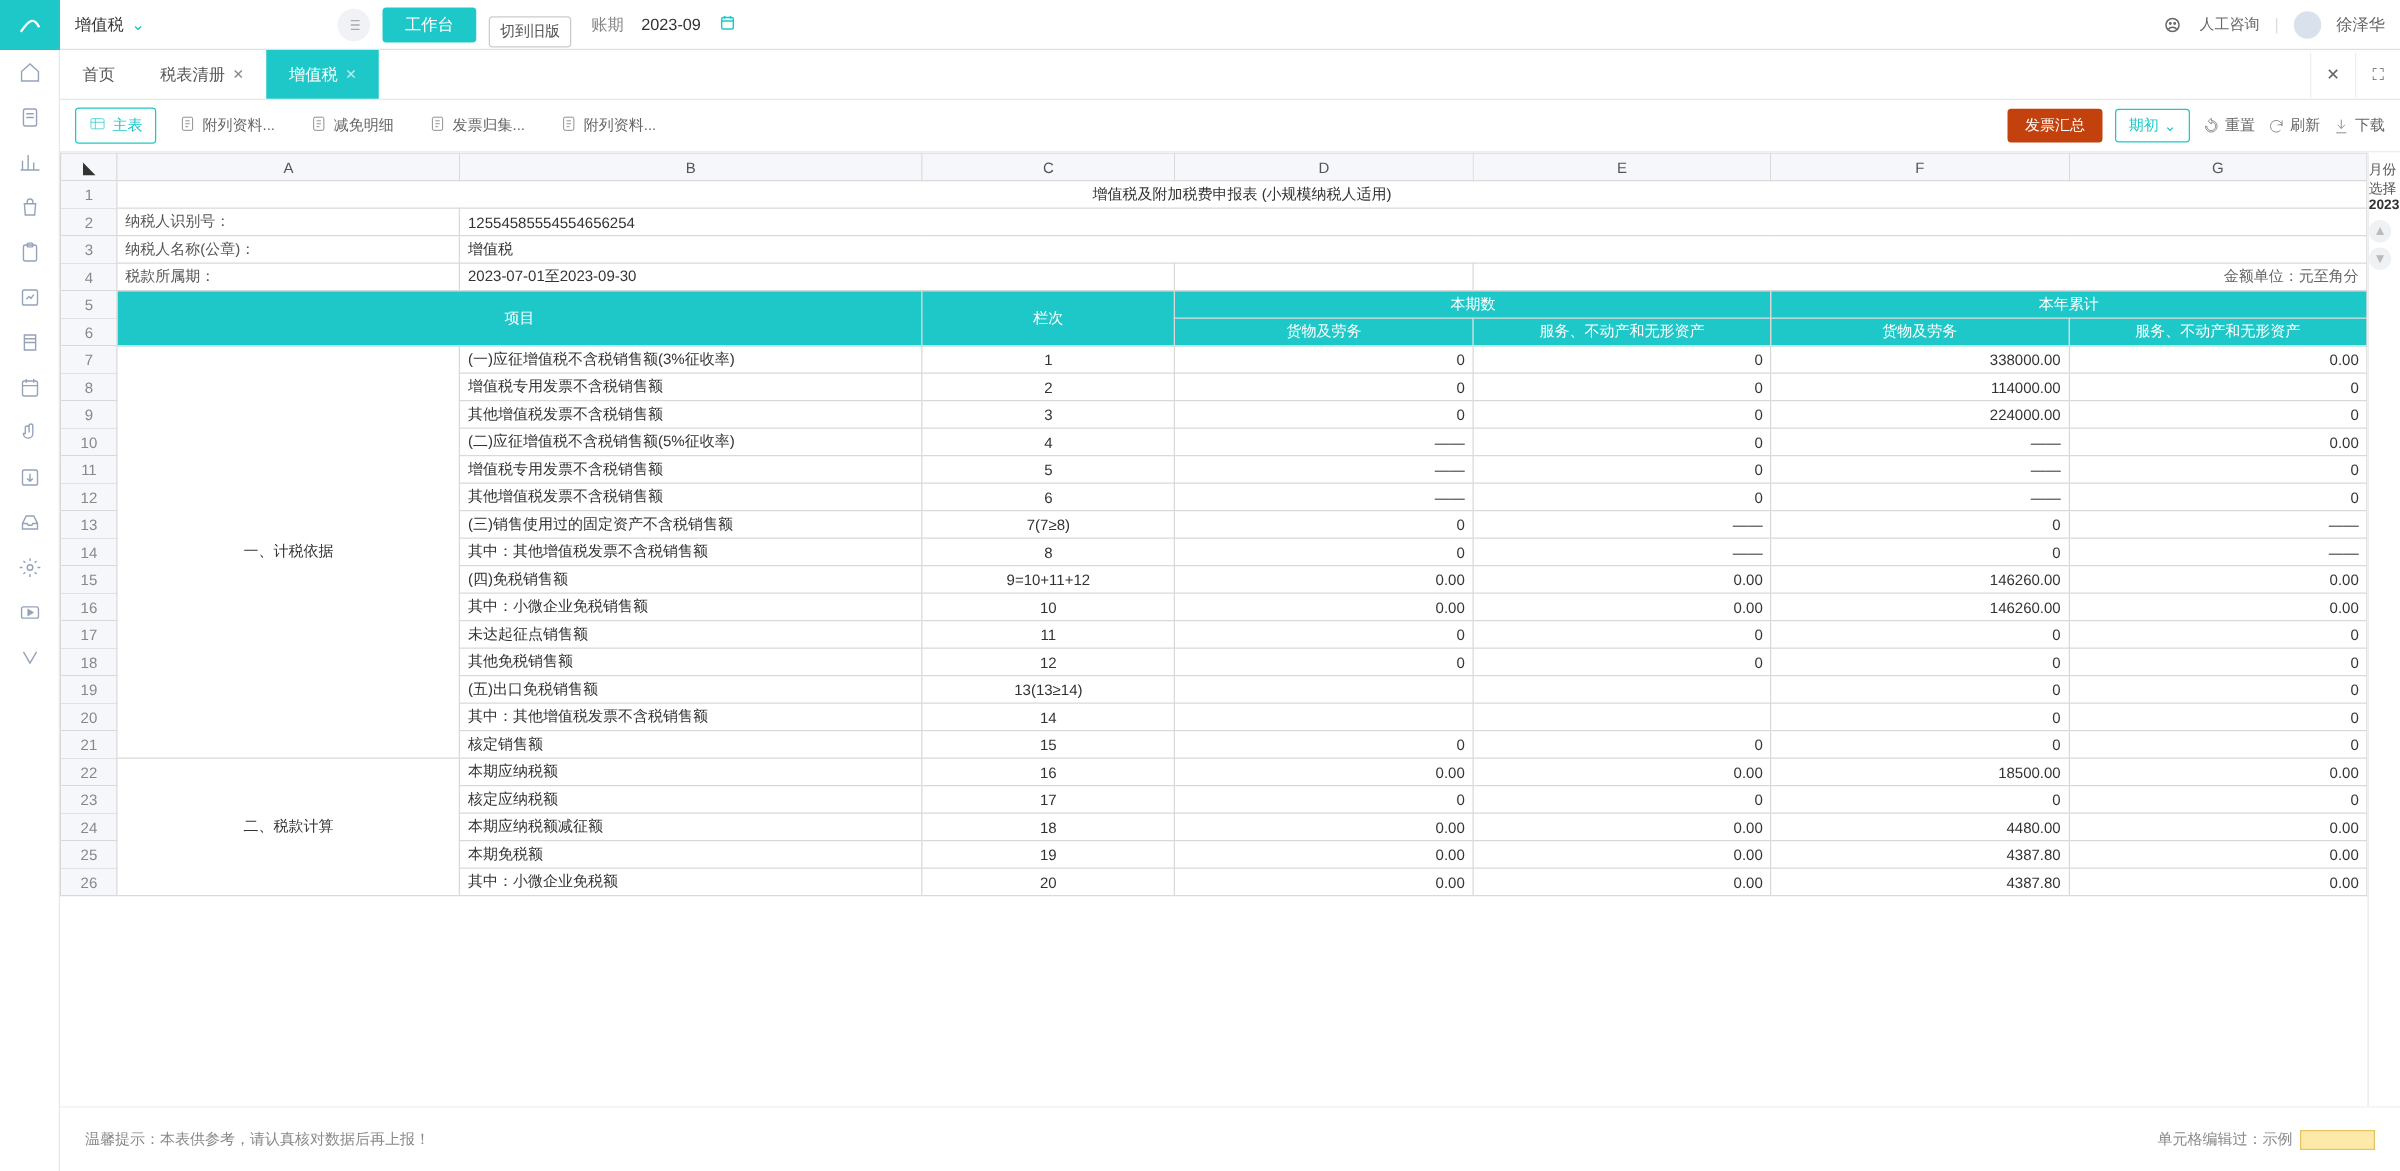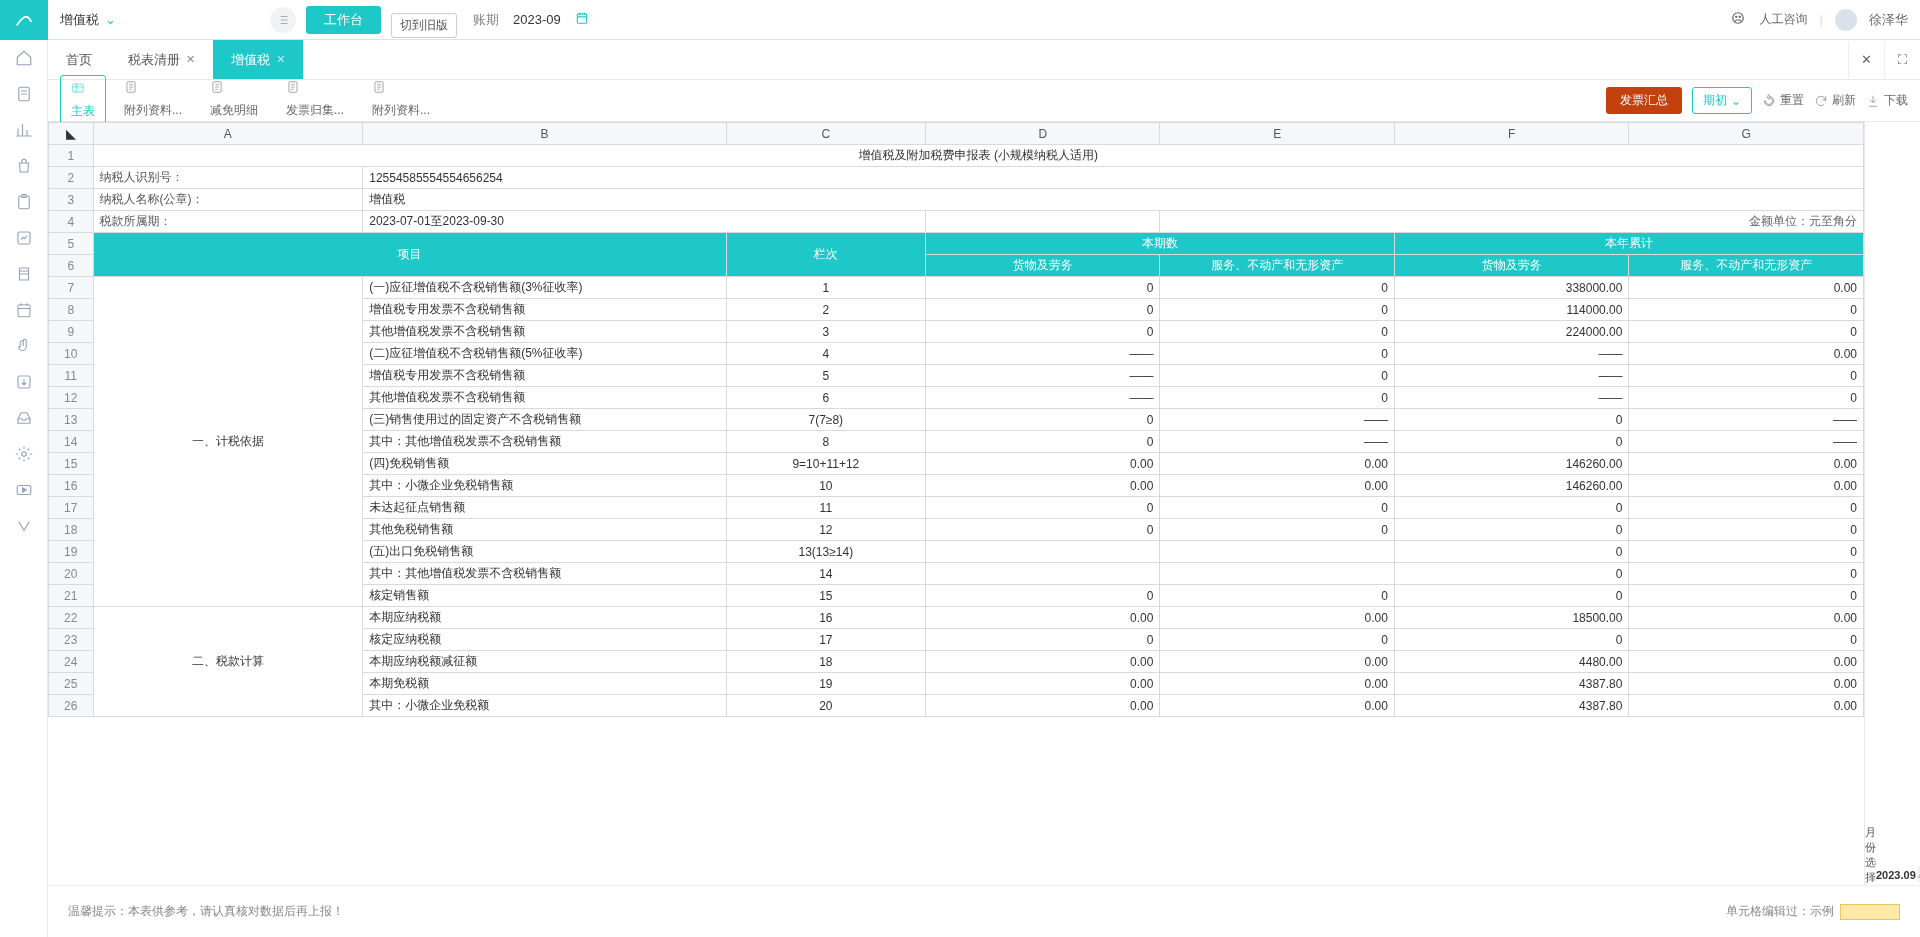--- a/index.html
+++ b/index.html
@@ -14,51 +14,51 @@
 .topbar { height: 40px; background: #fff; border-bottom: 1px solid #d9e2ec; display: flex; align-items: center; padding: 0 12px; gap: 10px; }
 .company-select { display: flex; align-items: center; gap: 6px; min-width: 200px; cursor: pointer; }
 .company-select .chev { color: #1ec8c8; }
 .circ-btn { width: 26px; height: 26px; border-radius: 50%; background: #f0f2f5; display: flex; align-items: center; justify-content: center; color: #aaa; cursor: pointer; }
 .btn-primary { background: #1ec8c8; color: #fff; border: none; padding: 5px 18px; border-radius: 3px; cursor: pointer; font-size: 13px; }
 .btn-outline-sm { background: #fff; border: 1px solid #ccc; padding: 3px 8px; border-radius: 3px; cursor: pointer; font-size: 12px; color: #555; margin-top: 12px; }
 .period-label { color: #888; margin-left: 6px; }
 .period-val { color: #333; margin-left: 4px; }
 .cal-icon { color: #1ec8c8; margin-left: 4px; cursor: pointer; }
 .topbar-right { margin-left: auto; display: flex; align-items: center; gap: 12px; color: #666; }
-.help-link { display: flex; gap: 15px; cursor: pointer; font-size: 12px; }
+.help-link { display: flex; align-items: center; gap: 15px; cursor: pointer; font-size: 12px; }
 .avatar { width: 22px; height: 22px; border-radius: 50%; background: #d9e2ec; }
 .tabsbar { height: 40px; background: #fff; border-bottom: 1px solid #e8e8e8; display: flex; align-items: stretch; }
 .tab { padding: 0 18px; display: flex; align-items: center; gap: 6px; cursor: pointer; color: #555; position: relative; }
 .tab.active { background: #1ec8c8; color: #fff; }
 .tab .x { font-size: 11px; opacity: .7; }
 .tabsbar-right { margin-left: auto; display: flex; align-items: center; }
 .tabsbar-right .sq { width: 36px; height: 36px; display: flex; align-items: center; justify-content: center; cursor: pointer; color: #666; border-left: 1px solid #eee; }
 .subtabs { height: 42px; background: #fff; border-bottom: 1px solid #e8e8e8; display: flex; align-items: center; padding: 0 12px; gap: 8px; }
-.subtab { display: flex; gap: 5px; padding: 5px 10px; border-radius: 3px; cursor: pointer; color: #666; font-size: 12px; flex-direction: column; }
+.subtab { display: flex; align-items: center; gap: 5px; padding: 5px 10px; border-radius: 3px; cursor: pointer; color: #666; font-size: 12px; }
 .subtab svg { width: 14px; height: 14px; stroke: currentColor; fill: none; }
 .subtab.active { border: 1px solid #1ec8c8; color: #1ec8c8; }
 .subtabs-right { margin-left: auto; display: flex; align-items: center; gap: 10px; }
 .btn-teal { background: #c2410c; color: #fff; border: none; padding: 5px 14px; border-radius: 3px; cursor: pointer; font-size: 12px; }
 .btn-outline-teal { background: #fff; border: 1px solid #1ec8c8; color: #1ec8c8; padding: 4px 10px; border-radius: 3px; cursor: pointer; font-size: 12px; display: flex; align-items: center; gap: 4px; }
 .link-ico { display: flex; align-items: center; gap: 4px; color: #666; cursor: pointer; font-size: 12px; }
 .link-ico svg { width: 14px; height: 14px; stroke: currentColor; fill: none; }
 .sheet-wrap { flex: 1; display: flex; overflow: hidden; background: #fff; position: relative; }
 .sheet { flex: 1; overflow: auto; }
 table.grid { border-collapse: collapse; width: 100%; table-layout: fixed; }
 table.grid th, table.grid td { border: 1px solid #d9d9d9; font-size: 12px; height: 22px; padding: 2px 6px; }
 .col-hdr { background: #f5f7fa; text-align: center; color: #555; font-weight: normal; position: sticky; top: 0; }
 .corner { width: 38px; background: #f5f7fa; }
 .row-hdr { width: 38px; background: #f5f7fa; text-align: center; color: #888; position: sticky; left: 0; }
 .title-cell { text-align: center; font-size: 16px; font-weight: 500; padding: 10px 0; }
 .lbl-right { text-align: left; padding-right: 12px; color: #555; }
 .teal-hdr { background: #1ec8c8; color: #fff; text-align: center; }
 .num { text-align: right; }
 .ctr { text-align: center; }
 .unit-cell { text-align: right; color: #666; }
-.month-panel { width: 56px; background: #fff; border-left: 1px solid #e8e8e8; display: flex; flex-direction: row; align-items: flex-end; padding-top: 6px; font-size: 11px; color: #888; }
+.month-panel { width: 26px; background: #fff; border-left: 1px solid #e8e8e8; display: flex; flex-direction: column; align-items: flex-start; padding-top: 6px; font-size: 11px; color: #888; }
 .month-panel .title { font-size: 11px; color: #555; }
 .month-panel .year { font-size: 11px; font-weight: bold; color: #333; margin-bottom: 4px; }
 .month-panel .arrow { width: 18px; height: 18px; border-radius: 50%; background: #eef2f5; display: flex; align-items: center; justify-content: center; margin: 2px 0; cursor: pointer; color: #bbb; }
 .month-panel .m { padding: 3px 0; cursor: pointer; width: 100%; text-align: center; }
 .month-panel .m.badge { background: #13c2c2; color: #fff; border-radius: 9px; width: 32px; font-size: 10px; margin: 2px auto; }
 .month-panel .m.dim { color: #bbb; }
 .month-panel .m.cur { color: #333; }
 .month-panel .m.sel { background: #1ec8c8; color: #fff; border-radius: 3px; width: 30px; margin: 2px auto; }
 .footer { height: 52px; background: #fff; border-top: 1px solid #eee; display: flex; align-items: center; padding: 0 20px; font-size: 12px; color: #888; }
 .footer .right { margin-left: auto; display: flex; align-items: center; gap: 6px; text-align: center; }

